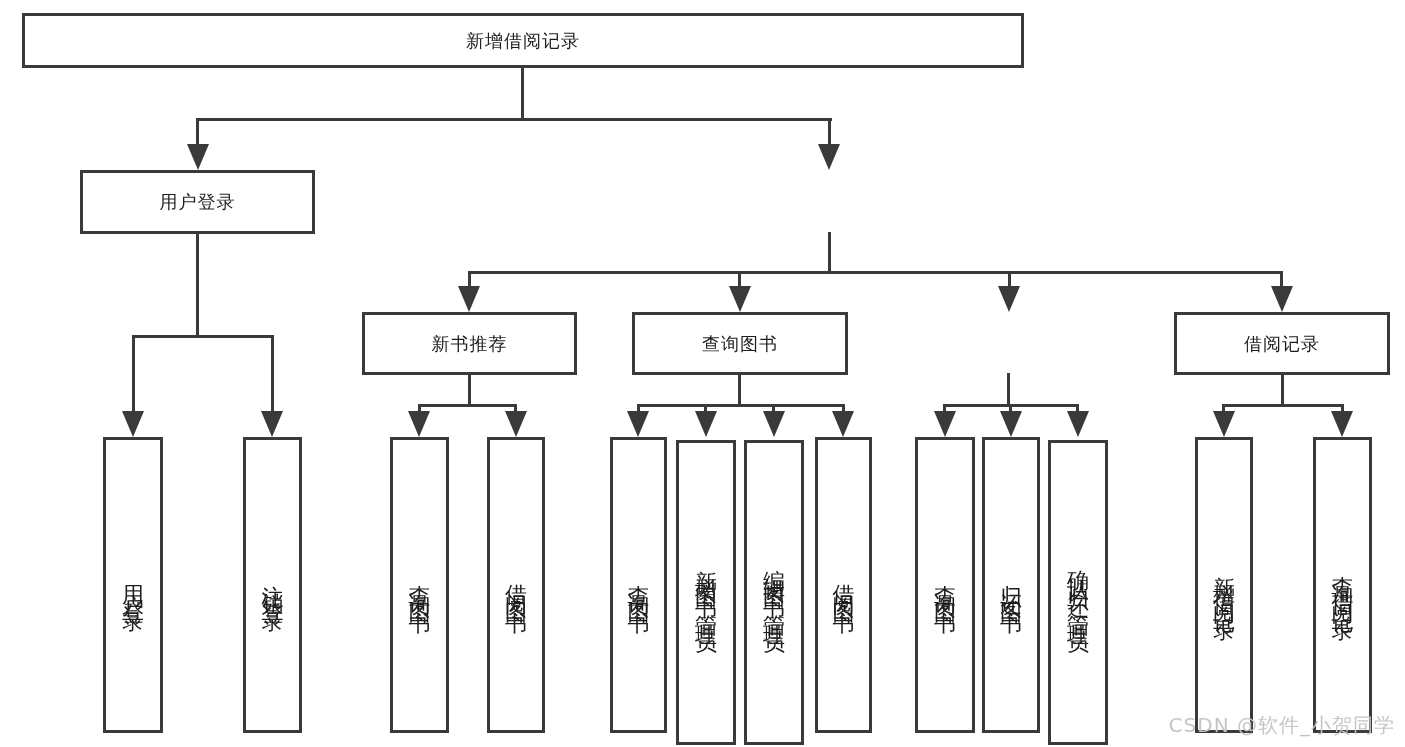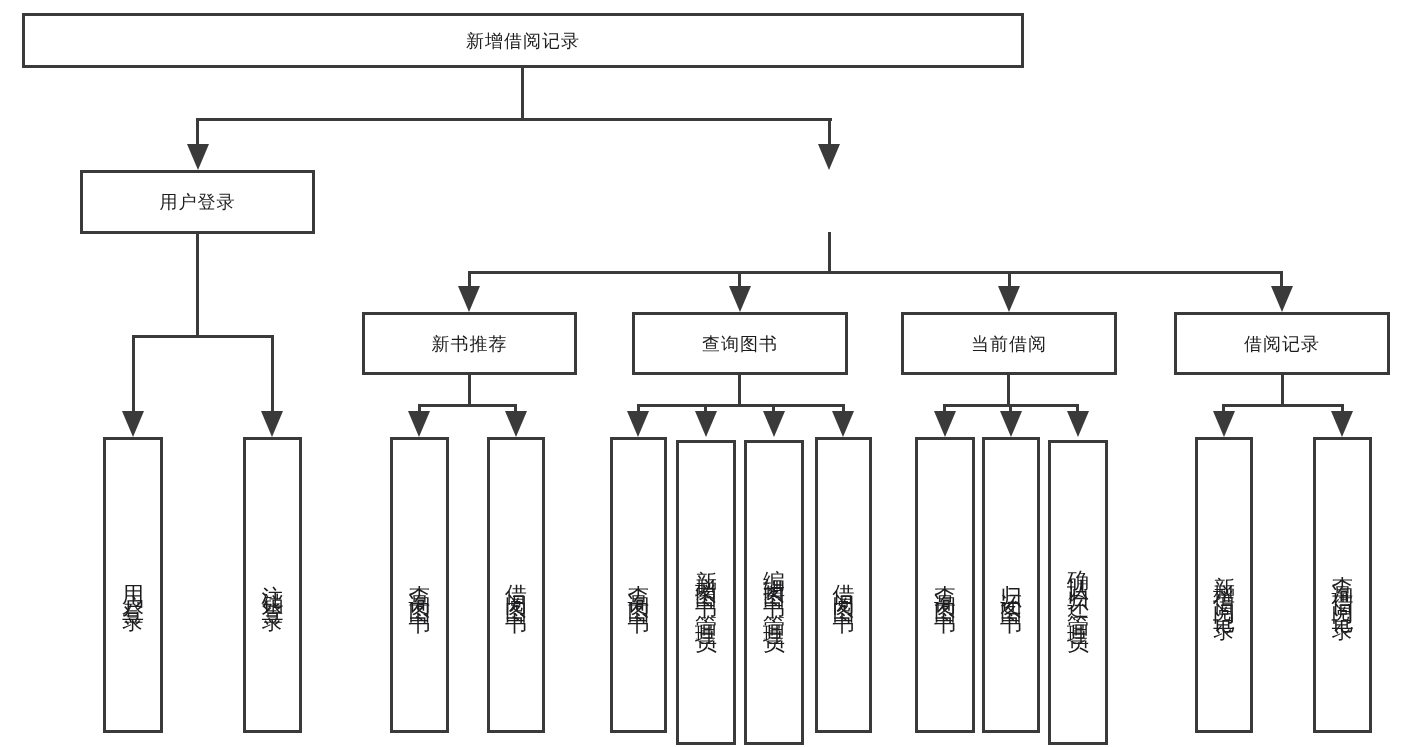--- a/index.html
+++ b/index.html
@@ -93,34 +93,34 @@
   <div class="arrow" style="left:1213px;top:411px"></div>
   <div class="vline" style="left:1341px;top:404px;height:10px"></div>
   <div class="arrow" style="left:1331px;top:411px"></div>
 
   <div class="box" style="left:22px;top:13px;width:1002px;height:55px">新增借阅记录</div>
 
   <div class="box" style="left:80px;top:170px;width:235px;height:64px">用户登录</div>
 
   <div class="box" style="left:362px;top:312px;width:215px;height:63px">新书推荐</div>
   <div class="box" style="left:632px;top:312px;width:216px;height:63px">查询图书</div>
-  <div class="box" style="left:901px;top:312px;width:216px;height:63px">当前借阅</div>
   <div class="box" style="left:1174px;top:312px;width:216px;height:63px">借阅记录</div>
 
   <div class="box vbox" style="left:103px;top:437px;width:60px;height:296px">用户登录</div>
   <div class="box vbox" style="left:243px;top:437px;width:59px;height:296px">注销登录</div>
 
   <div class="box vbox" style="left:390px;top:437px;width:59px;height:296px">查询图书</div>
   <div class="box vbox" style="left:487px;top:437px;width:58px;height:296px">借阅图书</div>
 
   <div class="box vbox" style="left:610px;top:437px;width:57px;height:296px">查询图书</div>
   <div class="box vbox" style="left:676px;top:440px;width:60px;height:305px">新增图书（管理员）</div>
   <div class="box vbox" style="left:744px;top:440px;width:60px;height:305px">编辑图书（管理员）</div>
   <div class="box vbox" style="left:815px;top:437px;width:57px;height:296px">借阅图书</div>
 
   <div class="box vbox" style="left:915px;top:437px;width:60px;height:296px">查询图书</div>
   <div class="box vbox" style="left:982px;top:437px;width:58px;height:296px">归还图书</div>
   <div class="box vbox" style="left:1048px;top:440px;width:60px;height:305px">确认归还（管理员）</div>
 
   <div class="box vbox" style="left:1195px;top:437px;width:58px;height:296px">新增借阅记录</div>
   <div class="box vbox" style="left:1313px;top:437px;width:59px;height:296px">查询借阅记录</div>
 
+  <div class="watermark">CSDN @软件_小贺同学</div>
 </div>
 
 </body></html>

